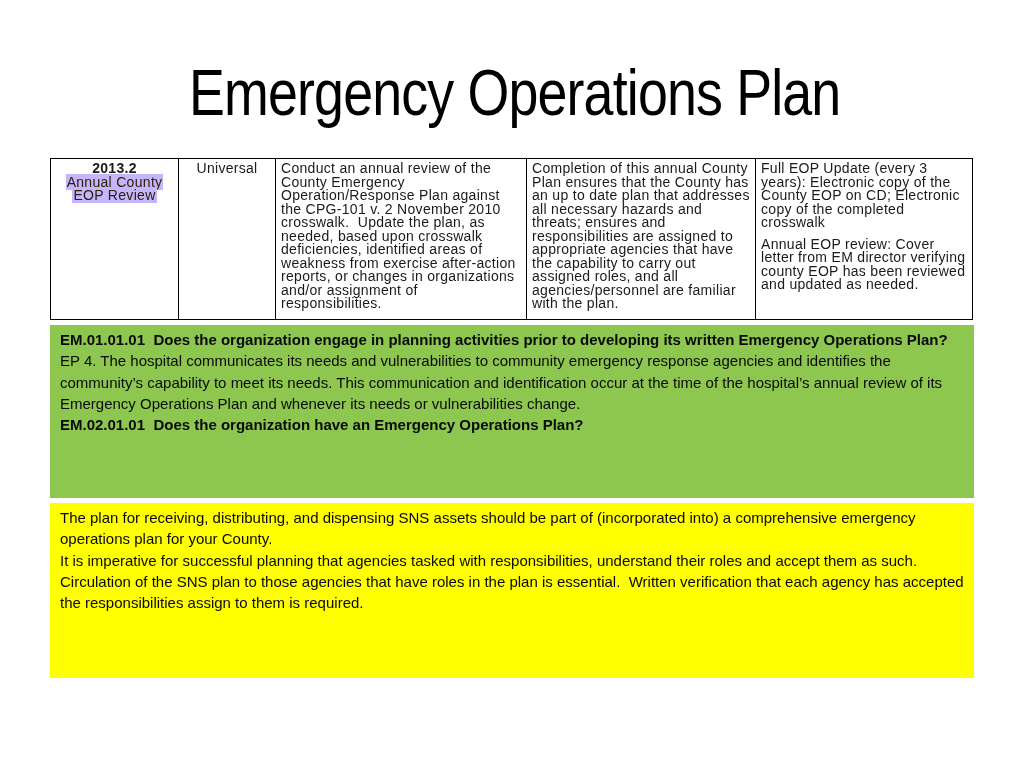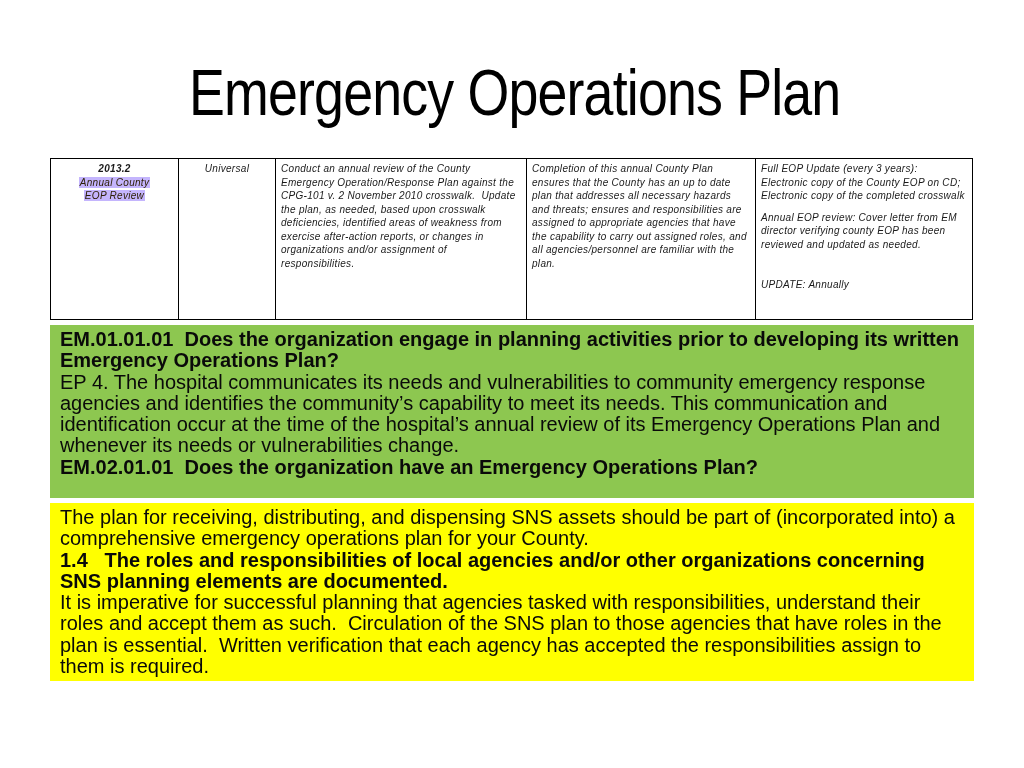--- a/index.html
+++ b/index.html
@@ -24,42 +24,41 @@
   .xtable {
     position:absolute; left:50px; top:158px;
     width:923px; height:162px;
     display:flex;
     border:1.5px solid #000;
     background:#fff;
   }
   .xcol {
     border-right:1.5px solid #000;
     padding:3px 5px 3px 5px;
-    font-size:10px;
+    font-size:14px;
     line-height:13.5px;
     letter-spacing:0.3px;
     color:#1a1a1a;
     overflow:hidden;
-    font-style:italic;
   }
   .xcol:last-child { border-right:none; }
   .xcol-item   { flex:0 0 128px; text-align:center; }
   .xcol-scope  { flex:0 0 97px;  text-align:center; }
   .xcol-activity { flex:0 0 251px; }
   .xcol-outcome  { flex:0 0 229px; }
   .xcol-docs     { flex:1 1 auto; }
   .xcol .para { white-space:pre-wrap; }
   .xcol .bold { font-weight:bold; }
   .xcol .hl   { background:#c4b5fd; padding:0 1px; color:#2e2007; }
 
   
   .block {
     position:absolute; left:50px; width:924px;
     padding:4px 10px 4px 10px;
-    font-size:20px;
+    font-size:15px;
     line-height:21.3px;
     color:#0a0a0a;
   }
   .block .para { white-space:pre-wrap; }
   .block .bold { font-weight:bold; }
   .block-green  { top:325px; min-height:173px; }
   .block-yellow { top:503px; min-height:175px; }
 </style>
 </head>
 <body>
@@ -93,17 +92,16 @@
   </div>
 
   <div class="block block-green" style="background-color: rgb(141, 199, 80);">
       <div class="para"><span class="bold ">EM.01.01.01  Does the organization engage in planning activities prior to developing its written Emergency Operations Plan?</span></div>
       <div class="para"><span class="">EP 4. The hospital communicates its needs and vulnerabilities to community emergency response agencies and identifies the community’s capability to meet its needs. This communication and identification occur at the time of the hospital’s annual review of its Emergency Operations Plan and whenever its needs or vulnerabilities change.</span></div>
       <div class="para"><span class="bold ">EM.02.01.01  Does the organization have an Emergency Operations Plan?</span></div>
     </div>
 
   <div class="block block-yellow" style="background-color: rgb(255, 255, 0);">
       <div class="para"><span class="">The plan for receiving, distributing, and dispensing SNS assets should be part of (incorporated into) a comprehensive emergency operations plan for your County.</span></div>
-      <div class="para"><span class="bold ">1.4   The roles and responsibilities of local agencies and/or other organizations concerning SNS planning elements are documented.</span></div>
       <div class="para"><span class="">It is imperative for successful planning that agencies tasked with responsibilities, understand their roles and accept them as such.  Circulation of the SNS plan to those agencies that have roles in the plan is essential.  Written verification that each agency has accepted the responsibilities assign to them is required.</span></div>
     </div>
 
 </div>
 
 </body></html>

